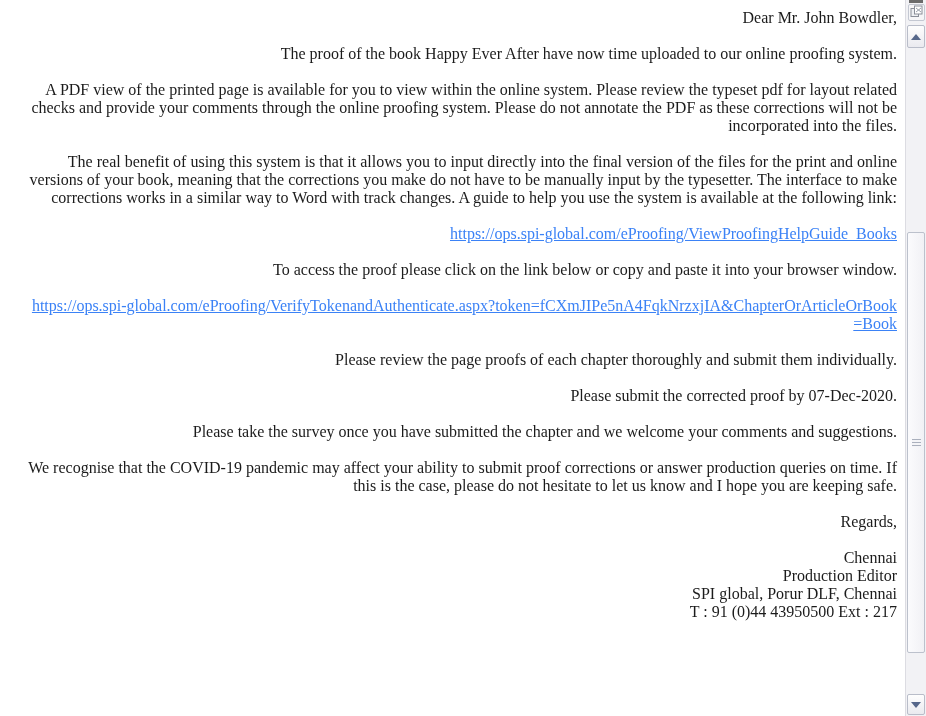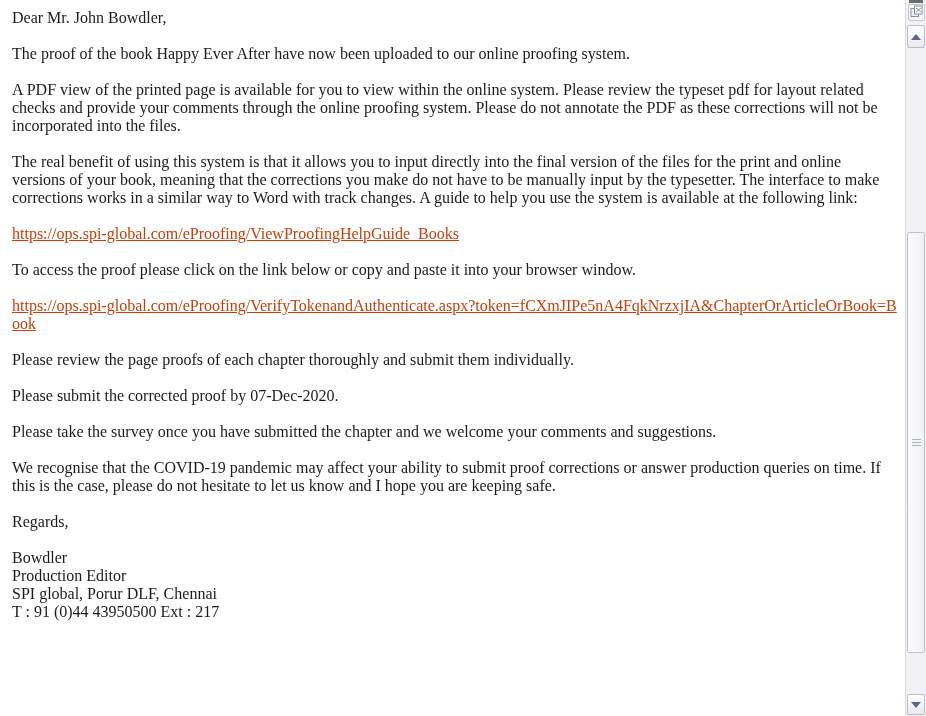--- a/index.html
+++ b/index.html
@@ -12,25 +12,25 @@
   .letter {
     position: absolute;
     left: 0; top: 0;
     width: 905px; height: 716px;
     padding: 9px 8px 0 8px;
     font-size: 16px;
     line-height: 18px;
     color: #1b1b1b;
     overflow: hidden;
   }
-  .letter p { margin: 0 0 18px 4px; }
+  .letter p { margin: 0 0 18px 16px; text-align: right; }
   .letter p:last-child { margin-bottom: 0; }
   .bold { font-weight: normal; }
   a.link {
-    color: #c2410c;
+    color: #3b82f6;
     cursor: pointer;
     word-break: break-all;
   }
   
   .scrollbar {
     position: absolute;
     right: 0; top: 0;
     width: 21px; height: 716px;
     background: #f2f2f5;
     border-left: 1px solid #dcdce2;
@@ -96,32 +96,32 @@
     background: repeating-linear-gradient(
       #aab0bd 0px, #aab0bd 1px,
       #f4f4f7 1px, #f4f4f7 3px);
   }
 </style>
 </head>
 <body>
 
 <div class="letter">
     <p><span>Dear Mr. John Bowdler,</span></p>
-    <p><span>The proof of the book </span><span class="bold">Happy Ever After</span><span> have now been uploaded to our online proofing system.</span></p>
+    <p><span>The proof of the book </span><span class="bold">Happy Ever After</span><span> have now time uploaded to our online proofing system.</span></p>
     <p><span>A PDF view of the printed page is available for you to view within the online system. Please review the typeset pdf for layout related checks and provide your comments through the online proofing system. Please do not annotate the PDF as these corrections will not be incorporated into the files.</span></p>
     <p><span>The real benefit of using this system is that it allows you to input directly into the final version of the files for the print and online versions of your book, meaning that the corrections you make do not have to be manually input by the typesetter. The interface to make corrections works in a similar way to Word with track changes. A guide to help you use the system is available at the following link:</span></p>
     <p><a class="link" href="#">https://ops.spi-global.com/eProofing/ViewProofingHelpGuide_Books</a></p>
     <p><span>To access the proof please click on the link below or copy and paste it into your browser window.</span><br></p>
     <p><a class="link" href="#">https://ops.spi-global.com/eProofing/VerifyTokenandAuthenticate.aspx?token=fCXmJIPe5nA4FqkNrzxjIA&amp;ChapterOrArticleOrBook=Book</a></p>
     <p><span>Please review the page proofs of each chapter thoroughly and submit them individually.</span></p>
     <p><span>Please submit the corrected proof by </span><span class="bold">07-Dec-2020</span><span>.</span></p>
     <p><span>Please take the survey once you have submitted the chapter and we welcome your comments and suggestions.</span></p>
     <p><span class="bold">We recognise that the COVID-19 pandemic may affect your ability to submit proof corrections or answer production queries on time. If this is the case, please do not hesitate to let us know and I hope you are keeping safe.</span></p>
     <p><span>Regards,</span></p>
-    <p><span class="bold">Bowdler</span><br><span>Production Editor</span><br><span>SPI global, Porur DLF, Chennai</span><br><span>T : 91 (0)44 43950500 Ext : 217</span></p>
+    <p><span class="bold">Chennai</span><br><span>Production Editor</span><br><span>SPI global, Porur DLF, Chennai</span><br><span>T : 91 (0)44 43950500 Ext : 217</span></p>
   </div>
 
 <div class="scrollbar">
   <div class="toolbar-edge"></div>
   <div class="sb-icon-btn">
     <span>
       <svg width="13" height="13" viewBox="0 0 13 13">
         <rect x="1" y="3.5" width="7.5" height="8" fill="#eef0f3" stroke="#8a8f99" stroke-width="1"></rect>
         <rect x="4.5" y="1" width="7.5" height="8" fill="#ffffff" stroke="#8a8f99" stroke-width="1"></rect>
         <path d="M6 3 L11 7 M11 3 L6 7" stroke="#9aa0ab" stroke-width="1" fill="none"></path>

